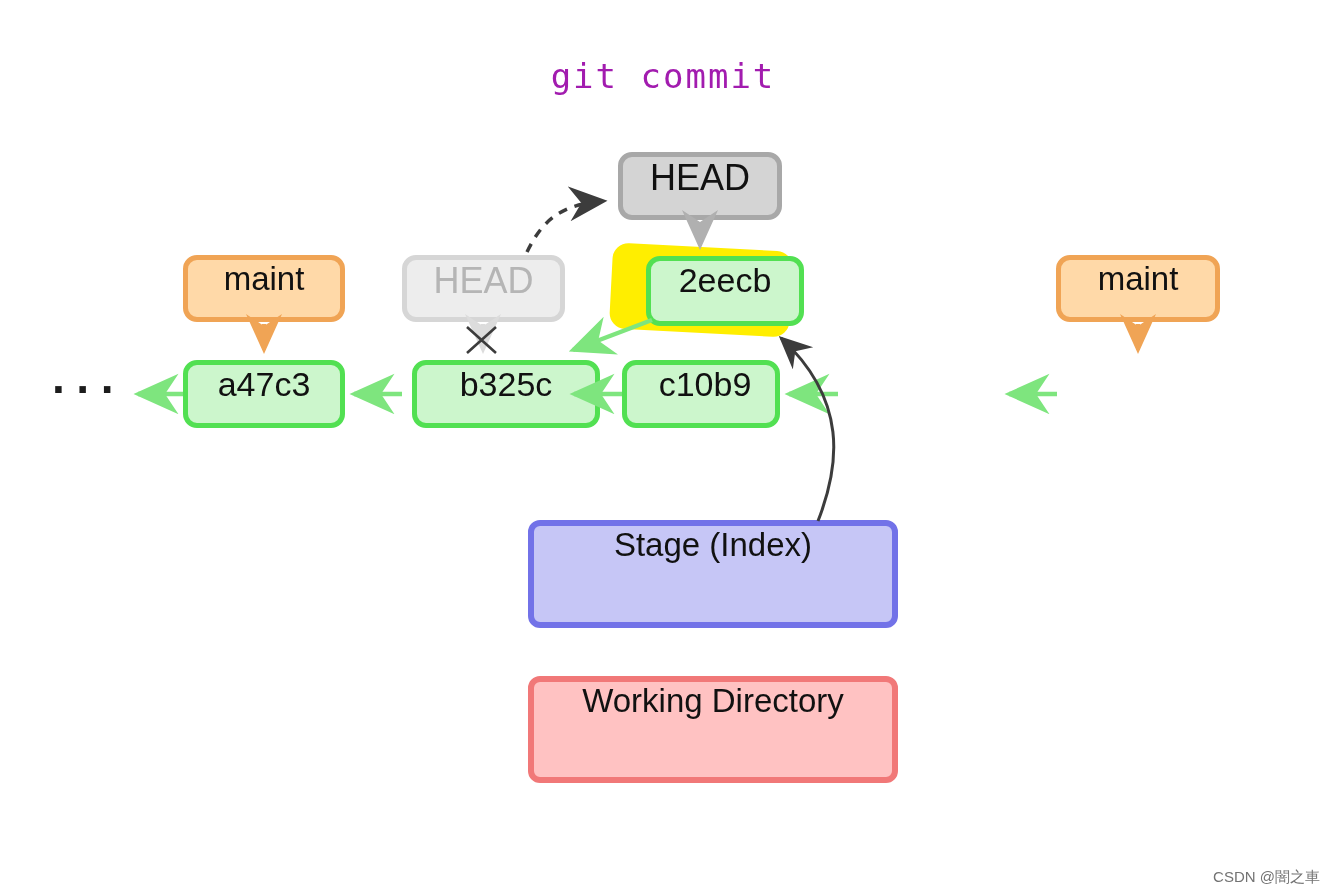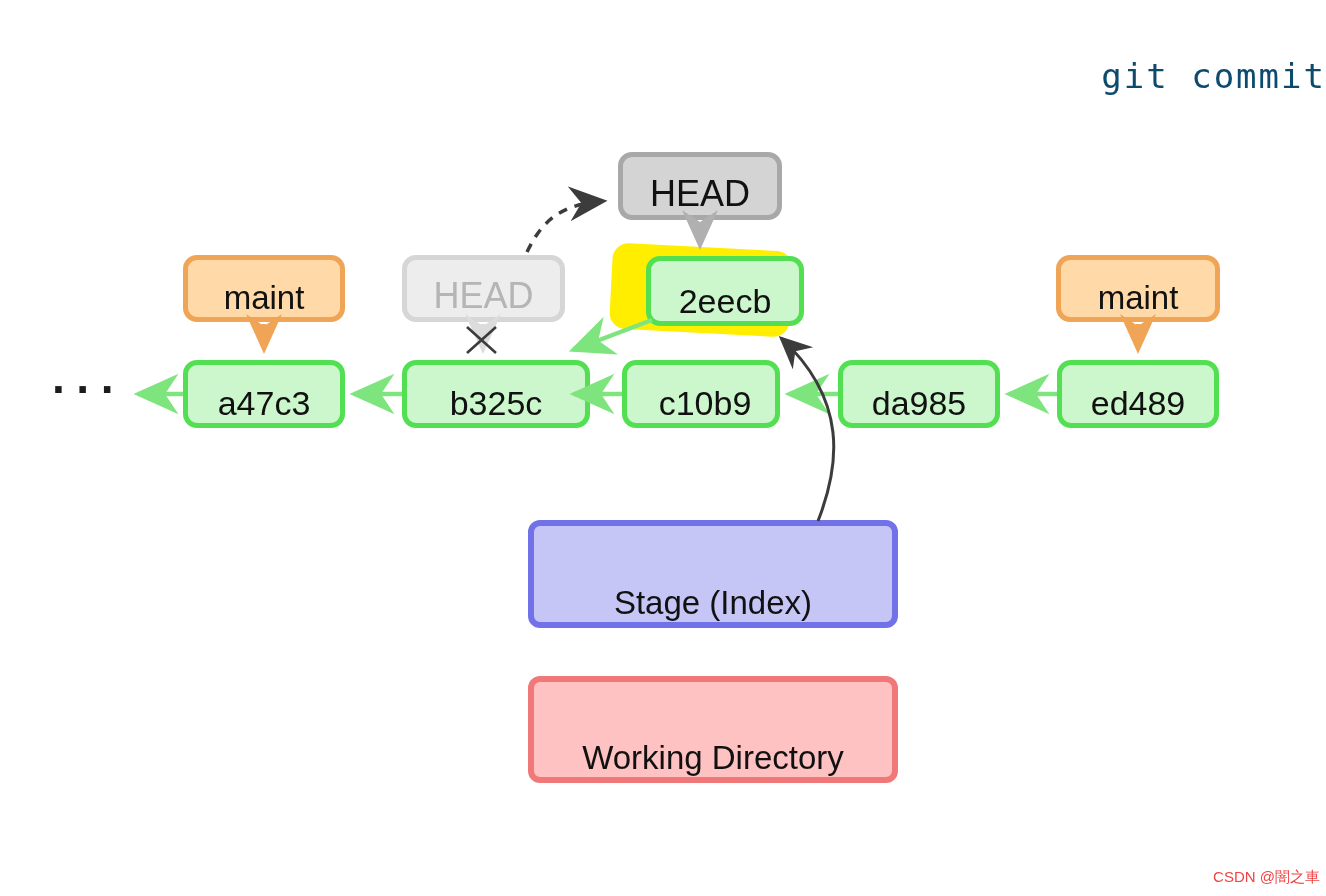--- a/index.html
+++ b/index.html
@@ -5,29 +5,29 @@
   html,body{margin:0;padding:0;background:#ffffff;}
   .canvas{
     position:relative;
     width:1326px;height:896px;
     background:#ffffff;
     overflow:hidden;
     font-family:"Liberation Sans", sans-serif;
   }
   .title{
     position:absolute;left:0;top:56px;width:100%;
-    text-align:right;
+    text-align:center;
     font-family:"DejaVu Sans Mono", monospace;
-    font-size:34px;color:#0c4a6e;
+    font-size:34px;color:#a21caf;
     letter-spacing:2px;
   }
   .node{
     position:absolute;
     box-sizing:border-box;
-    display:flex;align-items:flex-end;justify-content:center;
+    display:flex;align-items:flex-start;justify-content:center;
     border-radius:14px;
     font-size:34px;color:#111111;
     z-index:2;
   }
   .commit{
     background:var(--green-fill,#ccf6cc);
     border:5px solid var(--green-border,#52e052);
   }
   .branch{
     background:var(--orange-fill,#ffd9a8);
@@ -88,21 +88,21 @@
   .mk-dark{fill:var(--dark,#3c3c3c);}
   .watermark-url{
     position:absolute;right:34px;bottom:14px;
     font-family:"Liberation Mono", monospace;
     font-size:17px;color:#dadada;
     z-index:2;letter-spacing:1px;
   }
   .watermark-user{
     position:absolute;right:6px;bottom:9px;
     font-family:"Liberation Sans", sans-serif;
-    font-size:15px;color:#ef4444;
+    font-size:15px;color:#737373;
     z-index:4;
   }
 </style>
 </head>
 <body>
 
 <div class="canvas">
 
   <div class="title">git commit</div>
 
@@ -123,31 +123,25 @@
   <div class="node branch" style="left:183px;top:255px;width:162px;height:67px;">
     <span>maint</span>
   </div>
   <div class="node branch" style="left:1056px;top:255px;width:164px;height:67px;">
     <span>maint</span>
   </div>
 
   <div class="node commit" style="left:183px;top:360px;width:162px;height:68px;">
     <span>a47c3</span>
   </div>
-  <div class="node commit" style="left:402px;top:360px;width:188px;height:68px;">
+  <div class="node commit" style="left:412px;top:360px;width:188px;height:68px;">
     <span>b325c</span>
   </div>
   <div class="node commit" style="left:622px;top:360px;width:158px;height:68px;padding-left:8px;">
     <span>c10b9</span>
-  </div>
-  <div class="node commit" style="left:838px;top:360px;width:162px;height:68px;">
-    <span>da985</span>
-  </div>
-  <div class="node commit" style="left:1057px;top:360px;width:162px;height:68px;">
-    <span>ed489</span>
   </div>
 
   <div class="dots">···</div>
 
   <div class="node area-stage" style="left:528px;top:520px;width:370px;height:108px;">
     <span>Stage (Index)</span>
   </div>
   <div class="node area-working" style="left:528px;top:676px;width:370px;height:107px;">
     <span>Working Directory</span>
   </div>

